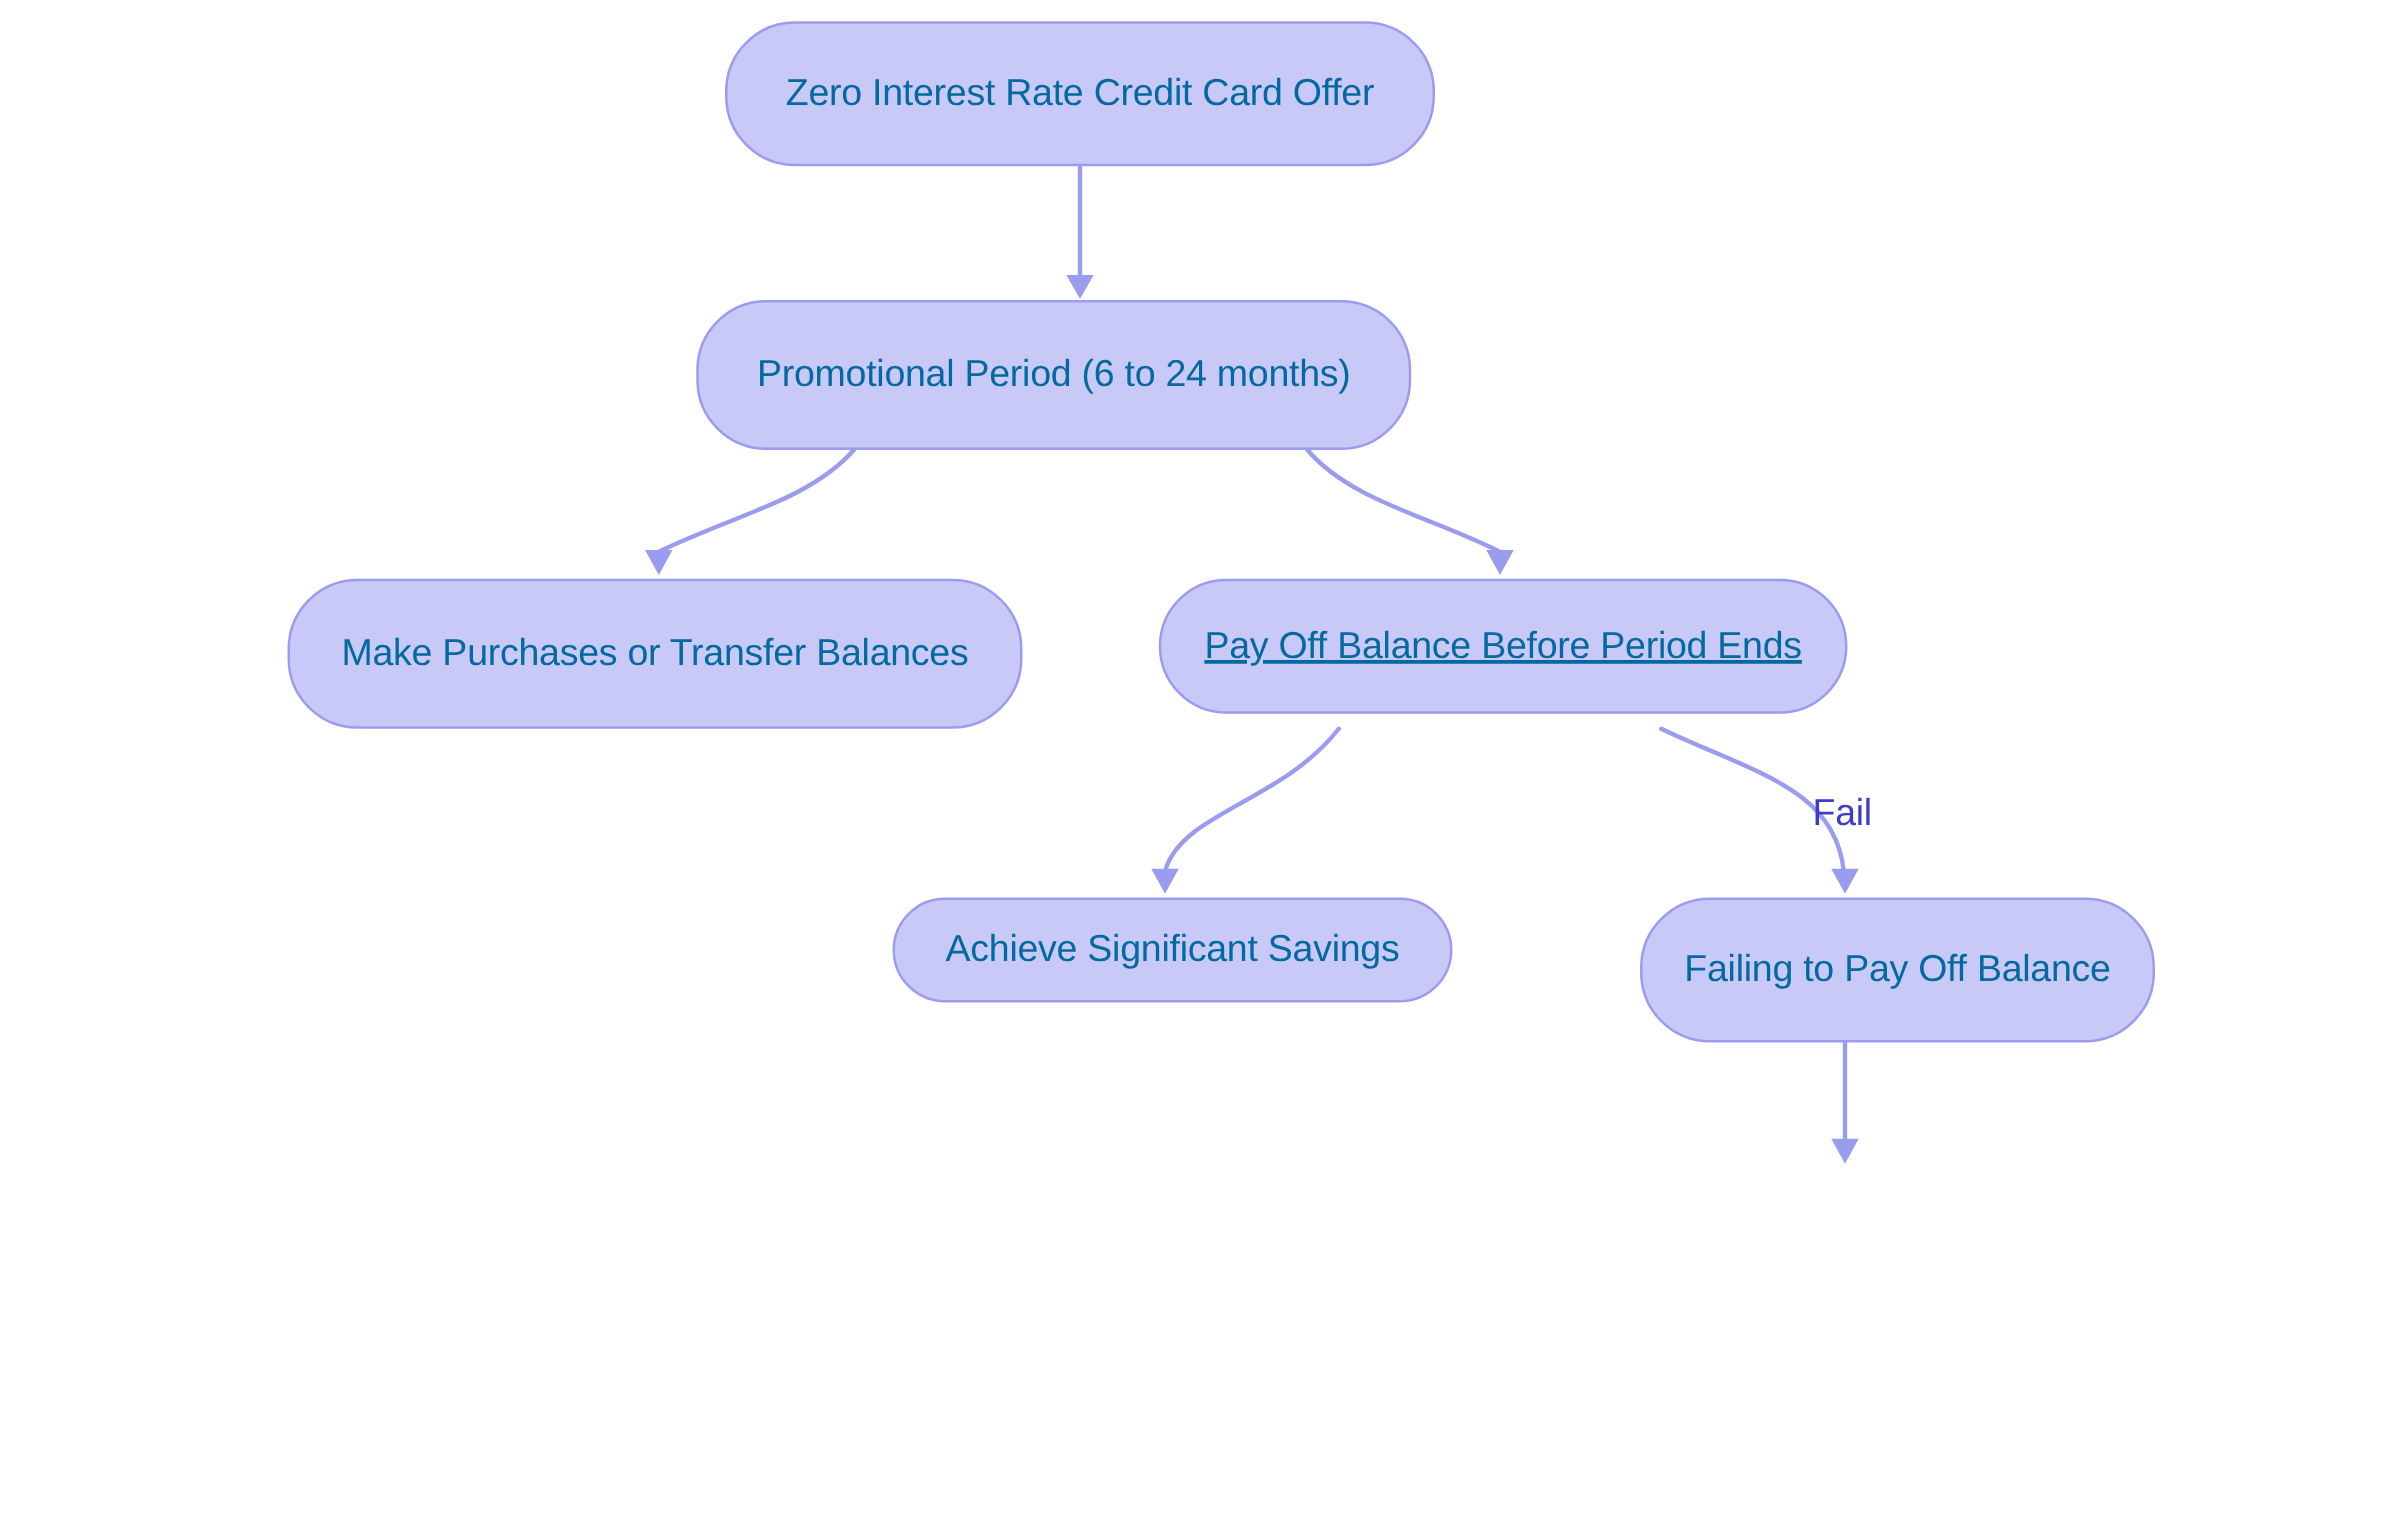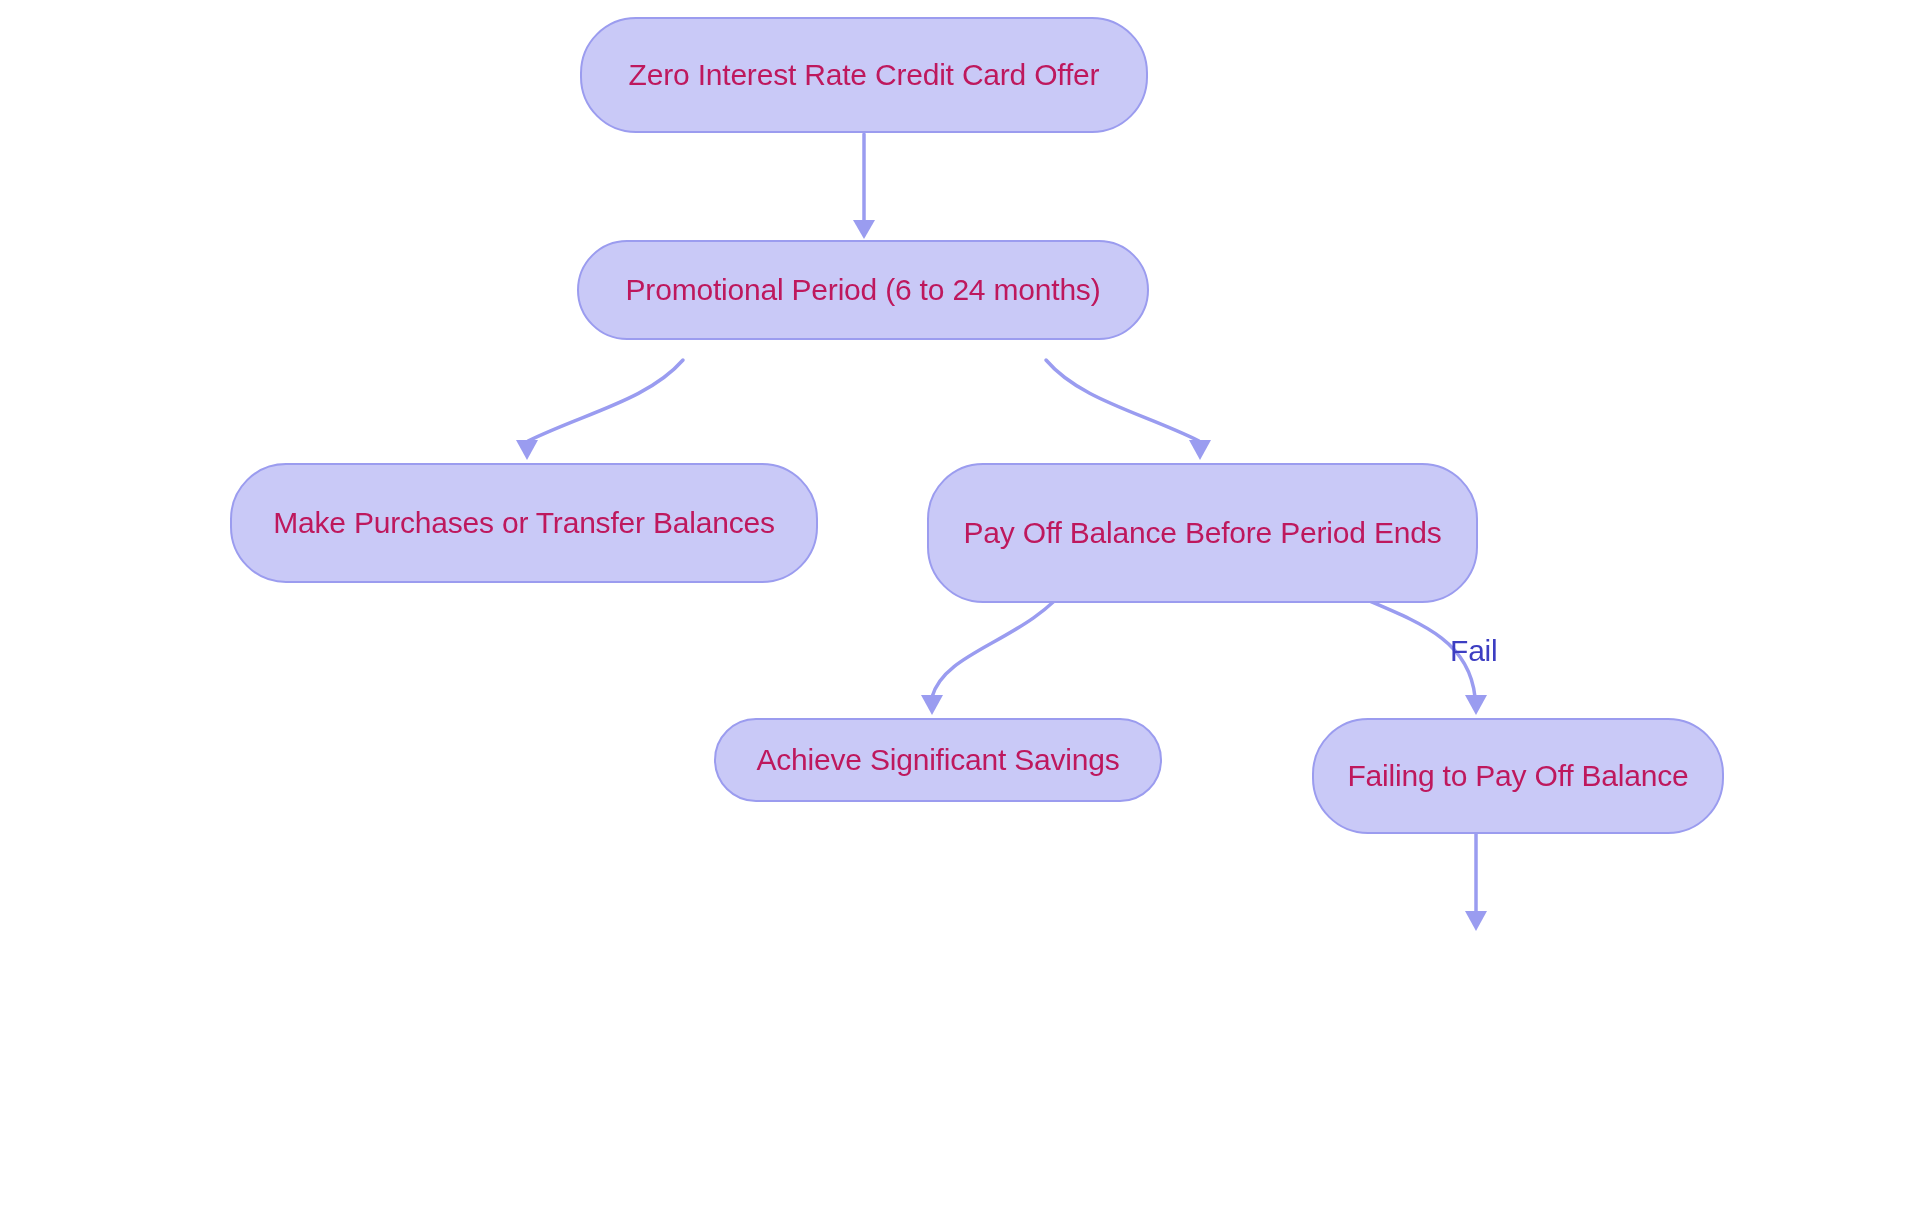--- a/index.html
+++ b/index.html
@@ -14,21 +14,21 @@
   svg.edge-layer { position: absolute; left: 0; top: 0; }
   .node {
     position: absolute;
     box-sizing: border-box;
     background: #c9c9f7;
     border: 2px solid #9b9cef;
     border-radius: 56px;
     display: flex;
     align-items: center;
     justify-content: center;
-    color: #be185d;
+    color: #0369a1;
     font-size: 30px;
     letter-spacing: -0.2px;
     white-space: nowrap;
     text-align: center;
   }
   .edge-label {
     position: absolute;
     color: #3d3ec2;
     font-size: 30px;
     letter-spacing: -0.2px;
@@ -81,29 +81,29 @@
       <polygon points="921,695 943,695 932,715"></polygon>
       <polygon points="1465,695 1487,695 1476,715"></polygon>
       <polygon points="1465,911 1487,911 1476,931"></polygon>
     </g>
   </svg>
 
   <div class="node" style="left:580px; top:17px; width:568px; height:116px;">
     <span>Zero Interest Rate Credit Card Offer</span>
   </div>
 
-  <div class="node" style="left:577px; top:240px; width:572px; height:100px;">
+  <div class="node" style="left:557px; top:240px; width:572px; height:120px;">
     <span>Promotional Period (6 to 24 months)</span>
   </div>
 
   <div class="node" style="left:230px; top:463px; width:588px; height:120px;">
     <span>Make Purchases or Transfer Balances</span>
   </div>
 
-  <div class="node" style="left:927px; top:463px; width:551px; height:140px;">
+  <div class="node" style="left:927px; top:463px; width:551px; height:108px;text-decoration:underline;">
     <span>Pay Off Balance Before Period Ends</span>
   </div>
 
   <div class="node" style="left:714px; top:718px; width:448px; height:84px;">
     <span>Achieve Significant Savings</span>
   </div>
 
   <div class="node" style="left:1312px; top:718px; width:412px; height:116px;">
     <span>Failing to Pay Off Balance</span>
   </div>

